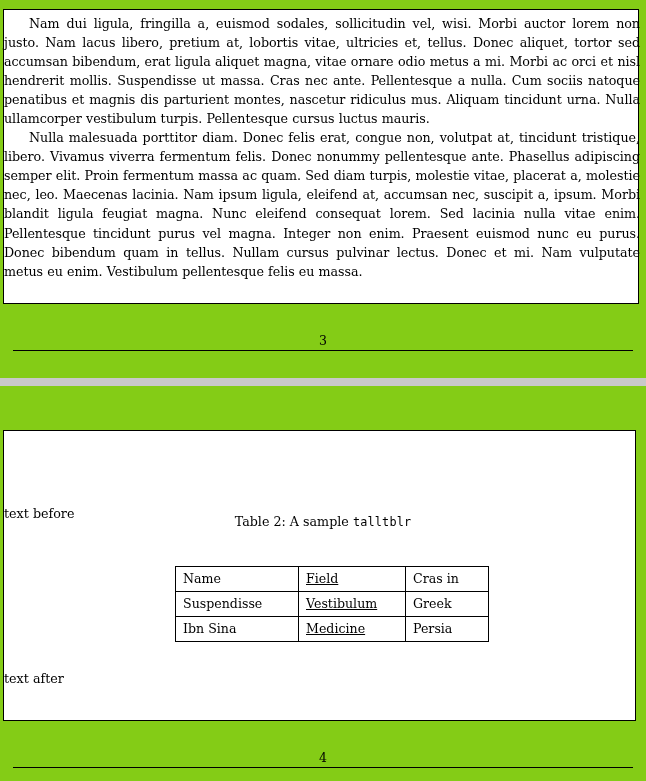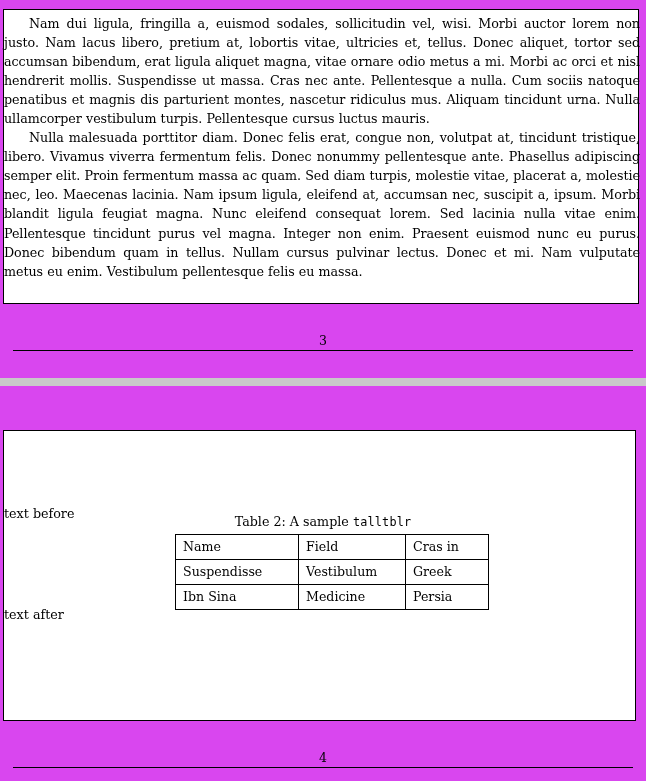--- a/index.html
+++ b/index.html
@@ -20,21 +20,21 @@
     height: 781px;
     overflow: hidden;
     background: #ffffff;
   }
 
   
   .page {
     position: absolute;
     left: 0;
     width: 646px;
-    background: #d946ef;
+    background: #84cc16;
   }
   .page-one  { top: 0;   height: 378px; }
   .page-two  { top: 386px; height: 395px; }
 
   
   .content-frame {
     position: absolute;
     border: 1.2px solid #000000;
     box-sizing: border-box;
     background: #ffffff;
@@ -115,54 +115,54 @@
   
   .text-before,
   .text-after {
     position: absolute;
     left: 4px;
     font-size: 12.7px;
     line-height: 16px;
     white-space: nowrap;
   }
   .text-before { top: 506px; }
-  .text-after  { top: 607px; }
+  .text-after  { top: 671px; }
 
   .table-caption {
     position: absolute;
     left: 0;
     top: 513px;
     width: 646px;
     text-align: center;
     font-size: 12.7px;
     line-height: 17px;
   }
   .table-caption .mono {
     font-family: "DejaVu Sans Mono", "Liberation Mono", monospace;
     font-size: 11.8px;
     letter-spacing: 0.2px;
   }
 
   .sample-table {
     position: absolute;
     left: 175px;
-    top: 534px;
+    top: 566px;
     border-collapse: collapse;
     font-size: 12.6px;
   }
   .sample-table td {
     border: 1px solid #000000;
     padding: 3px 7px 4px 7px;
     line-height: 17px;
     vertical-align: middle;
     white-space: nowrap;
     text-align: left;
   }
   .sample-table .col-name  { width: 108px; }
-  .sample-table .col-field { width: 92px; }
+  .sample-table .col-field { width: 92px; text-decoration: underline; }
   .sample-table .col-born  { width: 68px; }
 </style>
 </head>
 <body>
 
 <div class="viewer">
 
   <div class="page page-one">
 
     <div class="content-frame frame-one">

